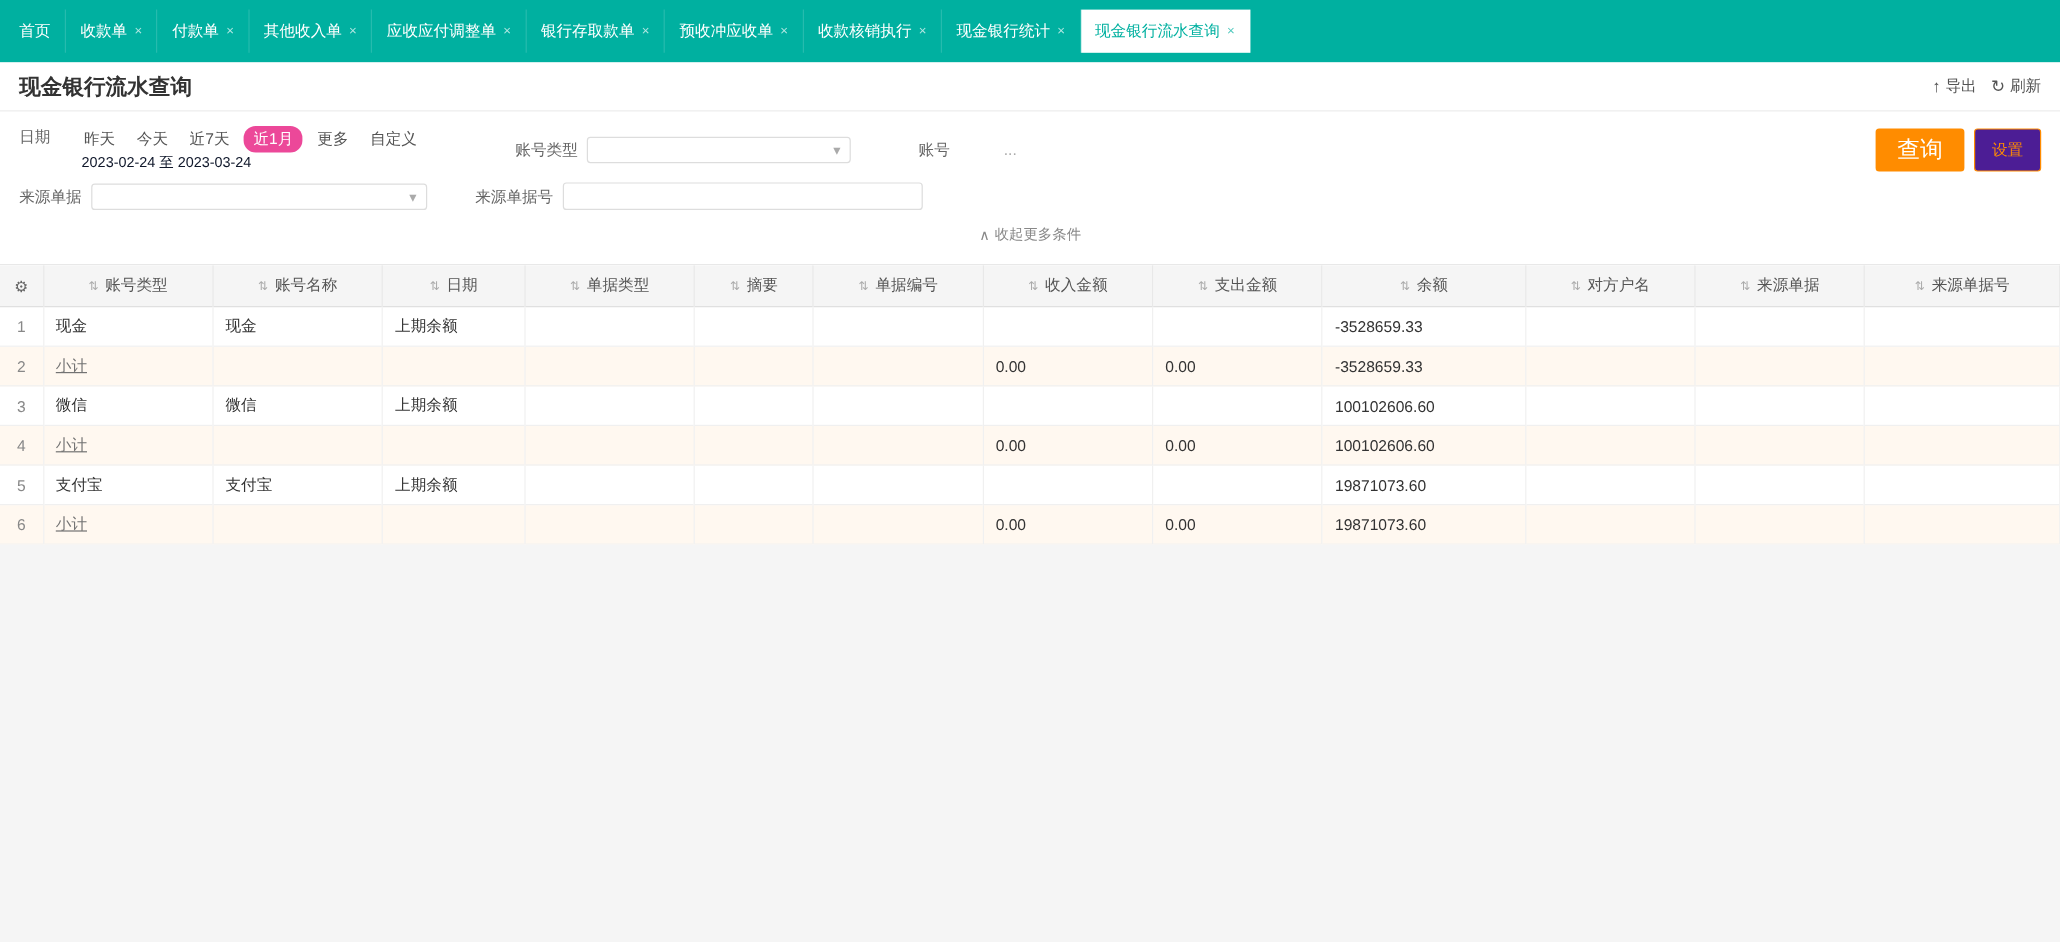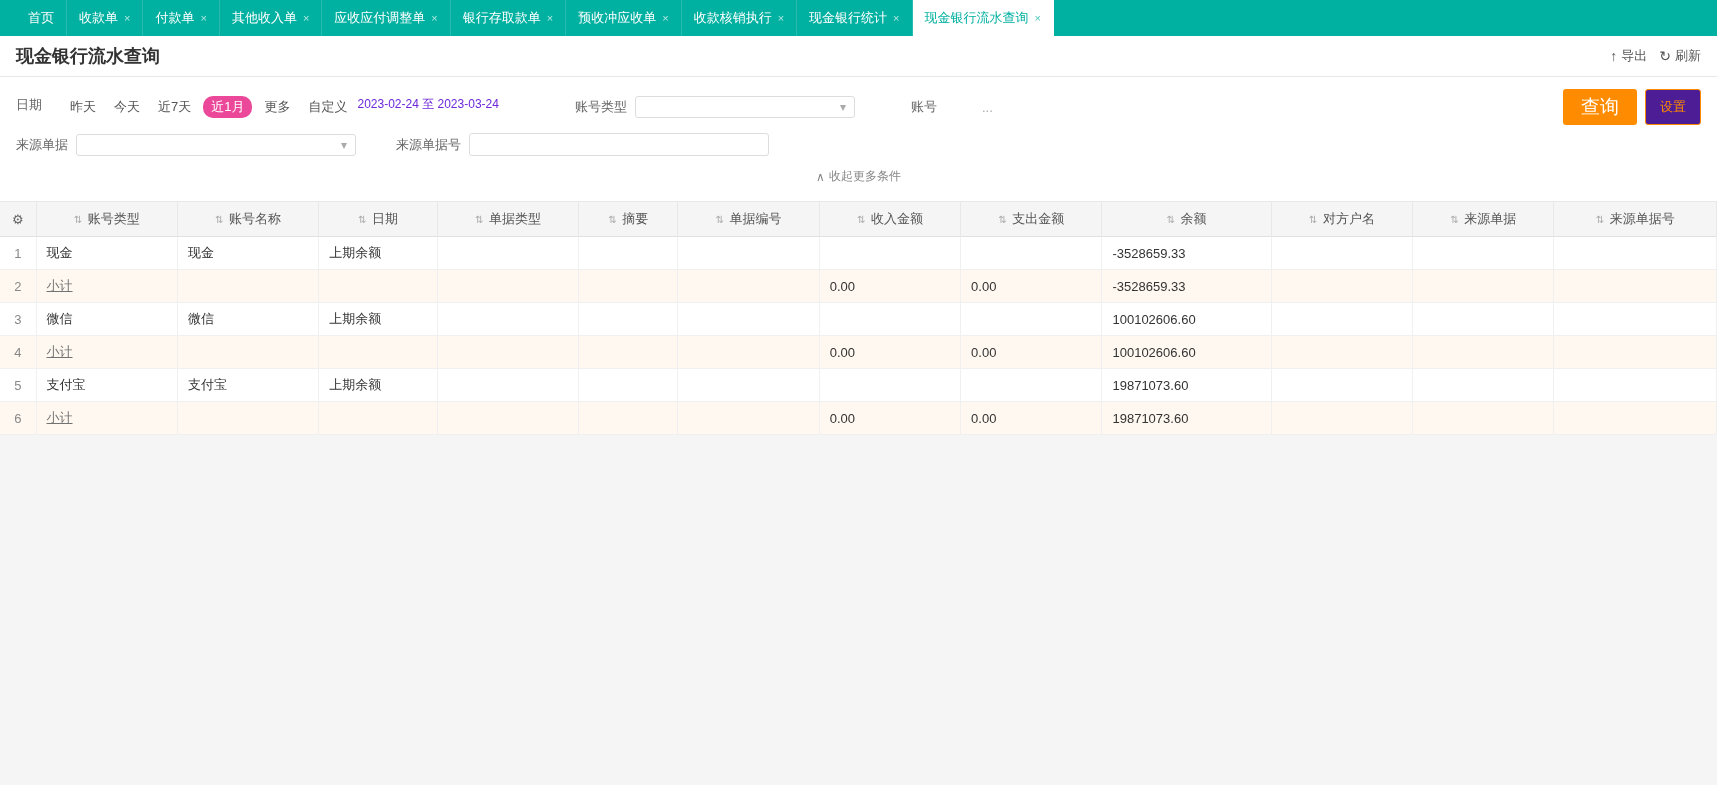--- a/index.html
+++ b/index.html
@@ -3,22 +3,22 @@
   <meta charset="utf-8">
   <style>
     * { box-sizing: border-box; margin: 0; padding: 0; }
     body { font-family: 'Microsoft YaHei', Arial, sans-serif; font-size: 13px; background: #f5f5f5; color: #333; }
 
     
     .top-nav {
       background: #00b0a0;
       display: flex;
       align-items: center;
-      height: 36px;
-      padding: 0 16px;
+      height: 52px;
+      padding: 0 4px;
       overflow: hidden;
     }
     .nav-item {
       padding: 0 12px;
       height: 36px;
       display: flex;
       align-items: center;
       color: #fff;
       font-size: 13px;
       cursor: pointer;
@@ -93,21 +93,21 @@
       font-size: 13px;
       border-radius: 2px;
     }
     .date-shortcut.active {
       background: #ec4899;
       color: #fff;
       border-radius: 10px;
       padding: 2px 8px;
     }
     .date-range {
-      color: #6d28d9;
+      color: #0f172a;
       font-size: 12px;
       margin-left: 4px;
     }
     .filter-select {
       display: flex;
       align-items: center;
       border: 1px solid #ddd;
       border-radius: 3px;
       padding: 3px 8px;
       min-width: 180px;
@@ -275,21 +275,21 @@
       <span>刷新</span>
     </div>
   </div>
 </div>
 
 <div class="filter-area">
   <div class="filter-row">
 
     <div style="display:flex;align-items:flex-start;gap:8px;">
       <span class="filter-label">日期</span>
-      <div style="display:flex;flex-direction:row;">
+      <div style="display:flex;flex-direction:column;">
         <div class="date-shortcuts">
           <span class="date-shortcut">昨天</span>
           <span class="date-shortcut">今天</span>
           <span class="date-shortcut">近7天</span>
           <span class="date-shortcut active">近1月</span>
           <span class="date-shortcut">更多</span>
           <span class="date-shortcut">自定义</span>
         </div>
         <span class="date-range">2023-02-24 至 2023-03-24</span>
       </div>

